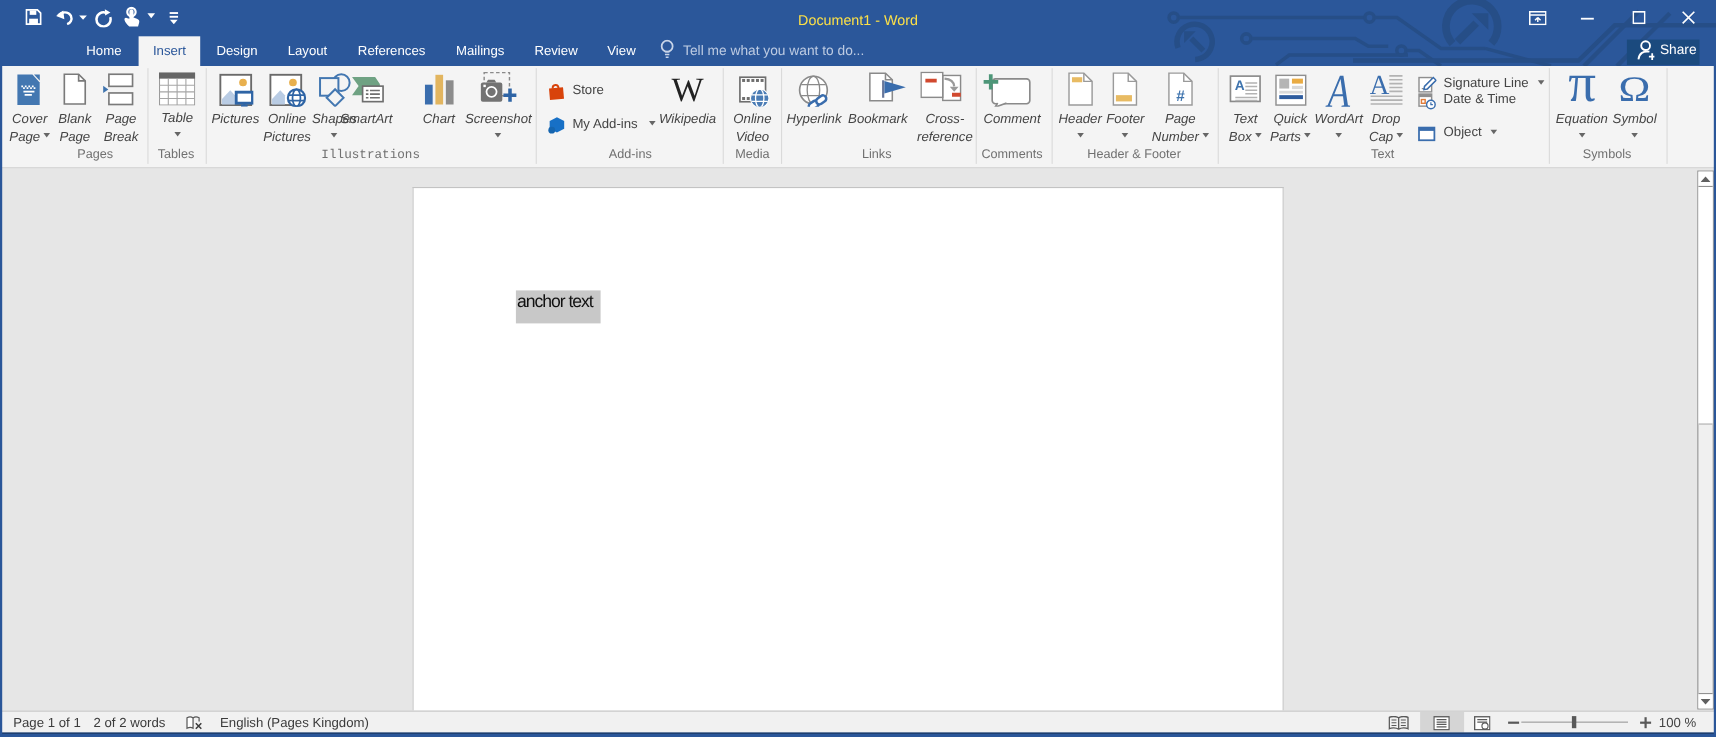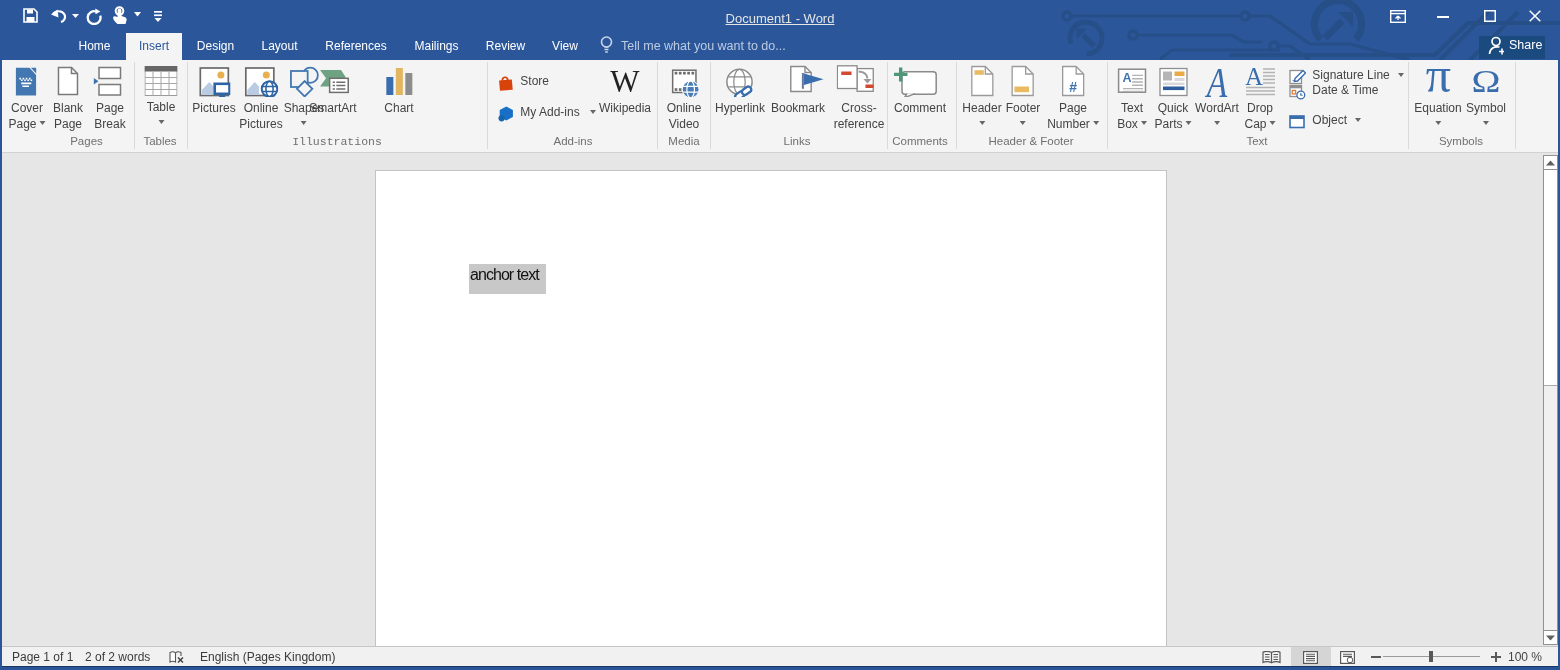--- a/index.html
+++ b/index.html
@@ -2,33 +2,33 @@
 <html><head>
 <meta charset="utf-8">
 <style>
   * { margin:0; padding:0; box-sizing:border-box; }
   html,body { width:1560px; height:670px; overflow:hidden; }
   body { font-family:"Liberation Sans", sans-serif; position:relative; background:#e6e6e6; }
   .abs { position:absolute; }
   svg { display:block; }
   
   #titlebar { position:absolute; left:0; top:0; width:1560px; height:60px; background:#2b579a; }
-  #title { position:absolute; left:0; top:11px; width:1560px; text-align:center; color:#e5e5e5; font-size:13px;text-decoration:underline; }
+  #title { position:absolute; left:0; top:11px; width:1560px; text-align:center; color:#fde047; font-size:13px; }
   .tab { position:absolute; top:33px; height:27px; line-height:27px; color:#fff; font-size:12px; text-align:center; }
   #tab-insert { background:#f4f4f4; color:#2b579a; }
   #tellme { position:absolute; top:33px; left:600px; height:27px; line-height:26px; color:#bdcbe2; font-size:12.5px; }
   #share { position:absolute; left:1479px; top:36px; width:66px; height:23px; background:#1b4a7e; color:#fff; font-size:12.5px; }
   .qat { position:absolute; top:0; }
   
   #ribbon { position:absolute; left:0; top:60px; width:1560px; height:93px; background:#f4f4f4; border-bottom:1px solid #d2d2d2; }
   .gsep { position:absolute; top:2px; width:1px; height:87px; background:#dadada; }
   .glabel { position:absolute; top:75px; font-size:11.5px; color:#707070; text-align:center; transform:translateX(-50%); white-space:nowrap; }
   .bb { position:absolute; top:0; text-align:center; color:#444; font-size:12px; transform:translateX(-50%); white-space:nowrap; }
   .bb .ic { display:block; margin:5px auto 3px; }
-  .bb .l1 { display:block; line-height:16px; height:16px; }
+  .bb .l1 { display:block; line-height:16px; height:16px;font-style:italic; }
   .sm { position:absolute; font-size:12px; color:#444; white-space:nowrap; }
   .sm svg { display:inline-block; vertical-align:-4px; margin-right:3px; }
   .dc { display:inline-block; width:0; height:0; border:3.5px solid transparent; border-top:4px solid #666; vertical-align:1px; margin-left:2px; }
   .dc2 { display:inline-block; width:0; height:0; border:3.5px solid transparent; border-top:4px solid #666; }
   
   #docarea { position:absolute; left:0; top:154px; width:1558px; height:492px; background:#e6e6e6; }
   #page { position:absolute; left:375px; top:16px; width:792px; height:476px; background:#fff; border:1px solid #c3c3c3; border-bottom:none; }
   #hl { position:absolute; left:93px; top:93px; width:77px; height:30px; background:#c8c8c8; font-size:16px; letter-spacing:-0.95px; color:#111; padding:2px 0 0 1px; white-space:nowrap; }
   
   #sbar { position:absolute; left:1543px; top:155px; width:15px; height:490px; background:#f0f0f0; border:1px solid #919191; }
@@ -239,20 +239,32 @@
     <span class="l1">SmartArt</span>
   </div>
   <div class="bb" style="left:399px">
     <svg class="ic" width="28" height="32" viewBox="0 0 28 32">
       <rect x="1" y="12" width="7" height="18" fill="#3a6dad"></rect>
       <rect x="10.5" y="3" width="7" height="27" fill="#e2b55f"></rect>
       <rect x="20" y="8" width="7" height="22" fill="#8c8c8c"></rect>
     </svg>
     <span class="l1">Chart</span>
   </div>
+  <div class="bb" style="left:453px">
+    <svg class="ic" width="34" height="32" viewBox="0 0 34 32">
+      <rect x="4.5" y="1" width="23" height="21" fill="#f4f4f4" stroke="#8a8a8a" stroke-width="1.3" stroke-dasharray="3.2 2.2"></rect>
+      <path d="M6.5 10 L8 7.5 H14 L15.5 10 Z" fill="#737373"></path>
+      <rect x="1.5" y="10" width="19.5" height="17.5" rx="1.8" fill="#737373"></rect>
+      <circle cx="11.2" cy="18.5" r="4.6" fill="none" stroke="#fff" stroke-width="1.6"></circle>
+      <rect x="3.8" y="12" width="2.2" height="2.2" fill="#fff"></rect>
+      <path d="M28 15.5 v12 M22 21.5 h12" stroke="#2e64a5" stroke-width="3.2"></path>
+    </svg>
+    <span class="l1">Screenshot</span>
+      <span class="l1"><span class="dc2"></span></span>
+  </div>
   <div class="sm" style="left:498px;top:14px">
     <svg width="16" height="17" viewBox="0 0 16 17">
       <g transform="rotate(-5 7.5 11)">
         <path d="M4.8 6.3 C4.8 2.2 10.2 2.2 10.2 6.3" fill="none" stroke="#d8430b" stroke-width="1.7"></path>
         <rect x="1.5" y="6" width="12.8" height="10.3" fill="#d8430b"></rect>
       </g>
     </svg>
     <span style="vertical-align:2px">Store</span>
   </div>
   <div class="sm" style="left:498px;top:45px">

